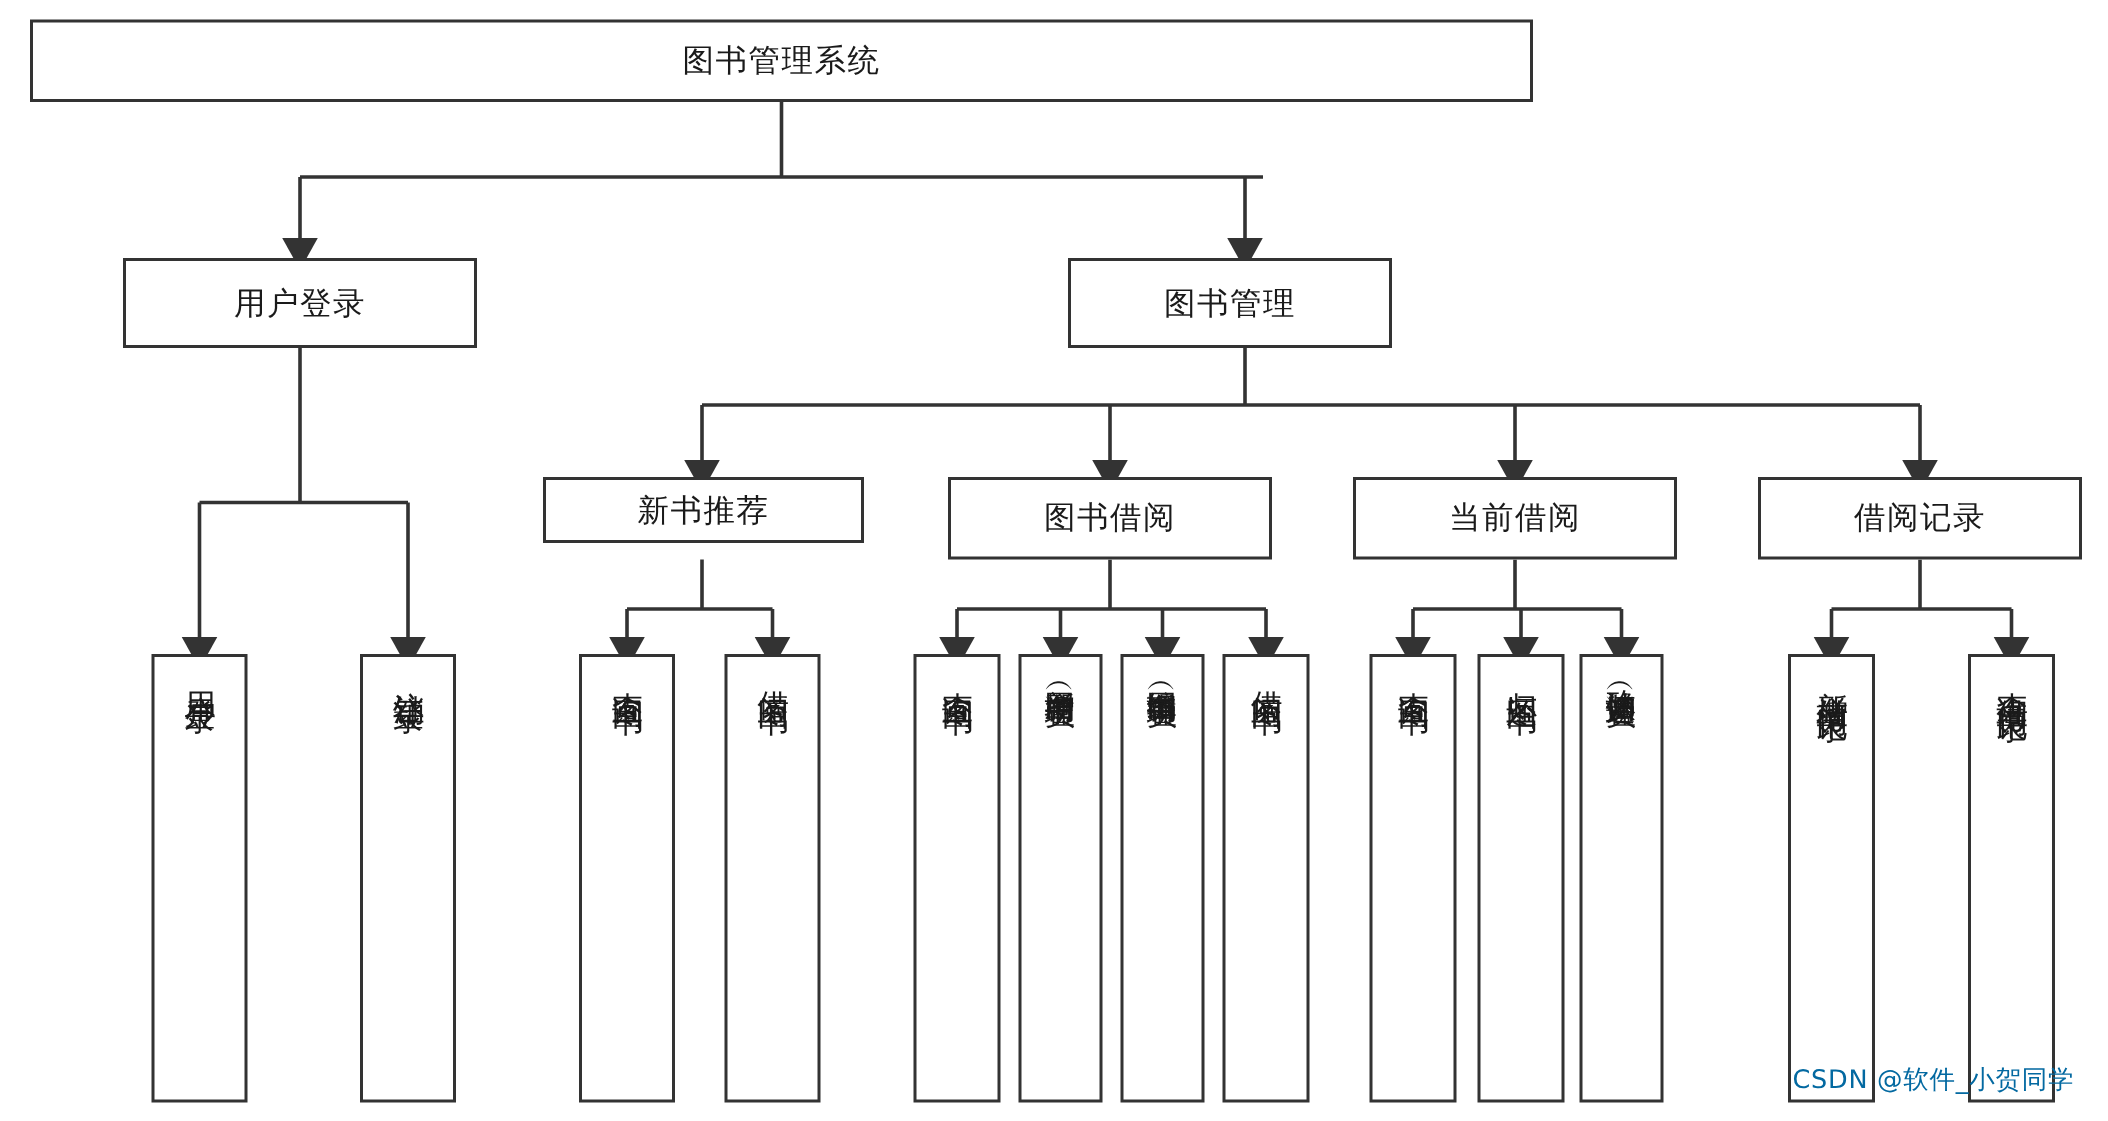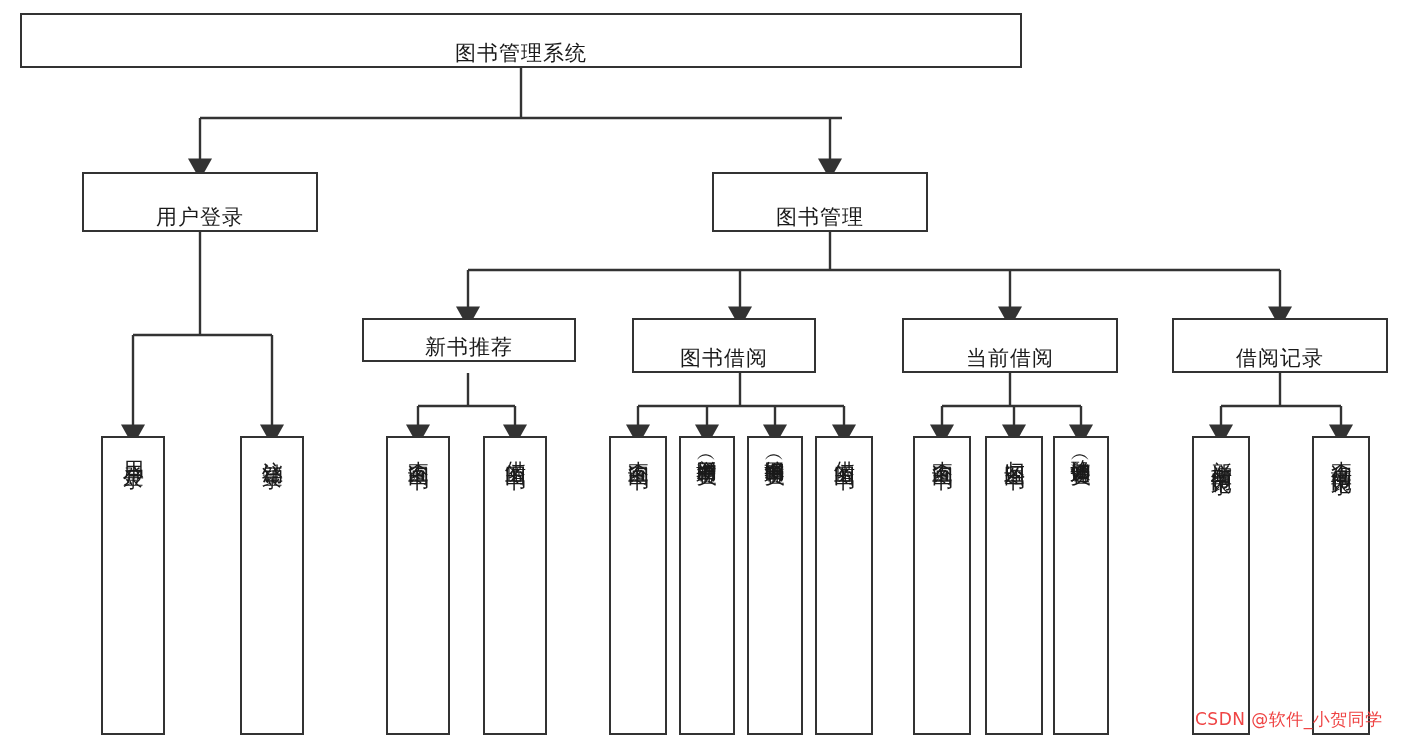--- a/index.html
+++ b/index.html
@@ -25,21 +25,21 @@
     width: 1405px;
     height: 747px;
     pointer-events: none;
   }
   .node {
     position: absolute;
     box-sizing: border-box;
     background: #ffffff;
     border: 2px solid #333333;
     display: flex;
-    align-items: flex-end;
+    align-items: center;
     justify-content: center;
     color: #1a1a1a;
   }
   .node .label {
     display: block;
     text-align: center;
     line-height: 1.18;
     white-space: pre-line;
   }
   
@@ -59,21 +59,21 @@
     letter-spacing: 3px;
     line-height: 1;
   }
   .node.vert.tall .label {
     font-size: 20px;
     letter-spacing: 1px;
   }
   .watermark {
     position: absolute;
     font-size: 17px;
-    color: #ef4444;
+    color: #0369a1;
     white-space: nowrap;
     letter-spacing: 0.5px;
   }
 </style>
 </head>
 <body>
 
 <div id="canvas">
 
   <svg class="edges" viewBox="0 0 1405 747">
@@ -133,21 +133,21 @@
   <div class="node horiz" style="left:82px; top:172px; width:236px; height:60px;">
     <span class="label">用户登录</span>
   </div>
   <div class="node horiz" style="left:712px; top:172px; width:216px; height:60px;">
     <span class="label">图书管理</span>
   </div>
 
   <div class="node horiz" style="left:362px; top:318px; width:214px; height:44px;">
     <span class="label">新书推荐</span>
   </div>
-  <div class="node horiz" style="left:632px; top:318px; width:184px; height:55px;">
+  <div class="node horiz" style="left:632px; top:318px; width:216px; height:55px;">
     <span class="label">图书借阅</span>
   </div>
   <div class="node horiz" style="left:1172px; top:318px; width:216px; height:55px;">
     <span class="label">借阅记录</span>
   </div>
   <div class="node horiz" style="left:902px; top:318px; width:216px; height:55px;">
     <span class="label">当前借阅</span>
   </div>
 
   <div class="node vert" style="left:101px; top:436px; width:64px; height:299px;">

